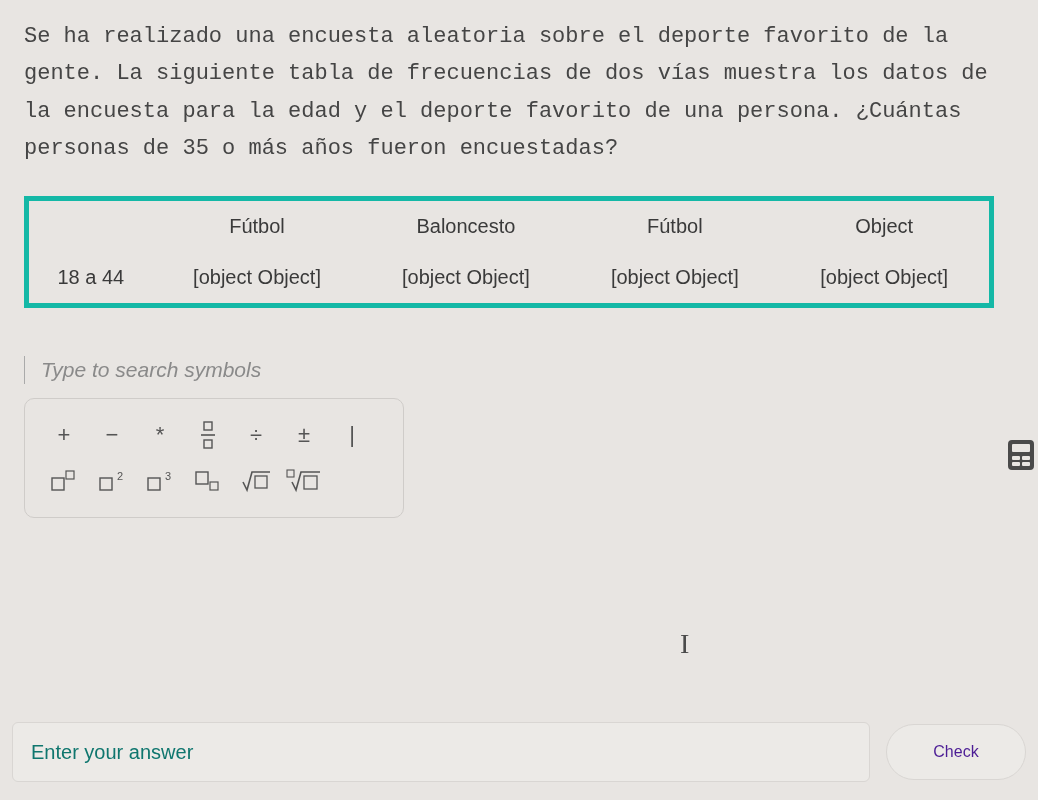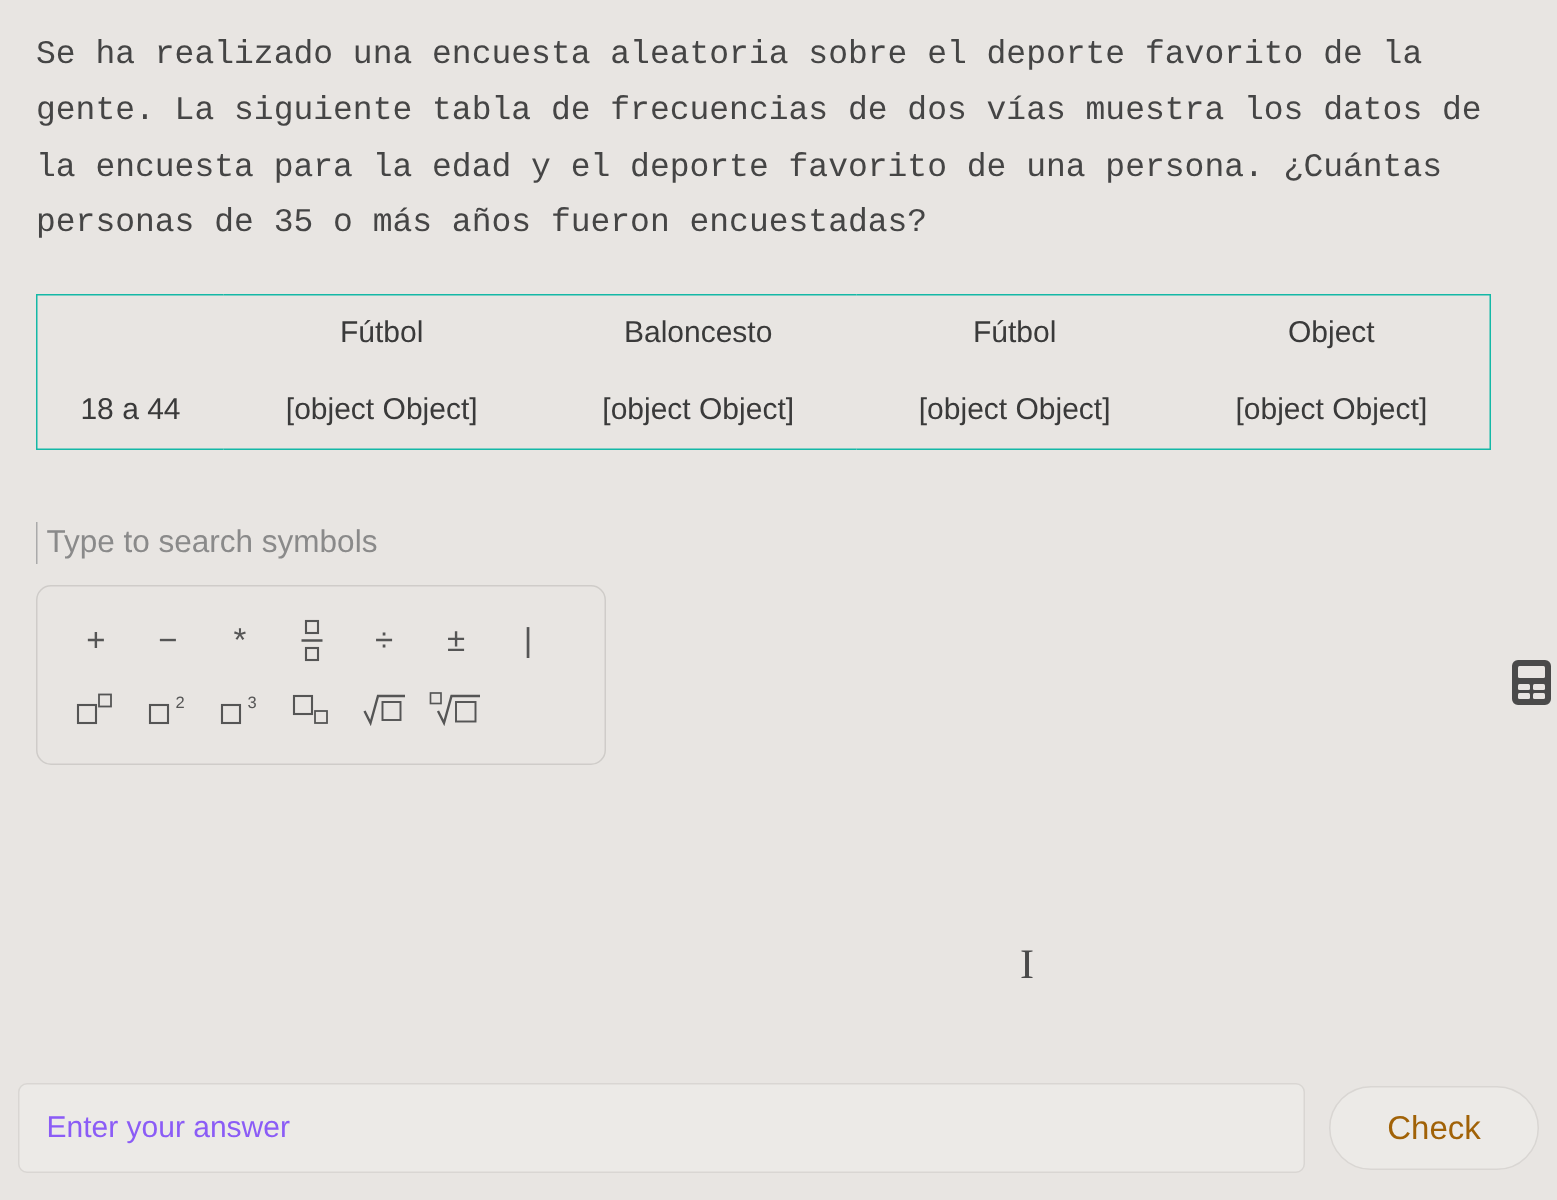--- a/index.html
+++ b/index.html
@@ -16,45 +16,46 @@
   .question-text {
     font-size: 22px;
     line-height: 1.7;
     color: #454545;
     margin-bottom: 28px;
     font-family: Liberation Mono, monospace;
   }
   .data-table {
     width: 98%;
     border-collapse: collapse;
-    border: 1px solid #14b8a6;
+    border: 5px solid #14b8a6;
     background: #e8e5e2;
     margin-bottom: 48px;
     margin-top: 15px;
   }
   .data-table th, .data-table td {
     padding: 14px 10px;
     text-align: center;
     font-size: 20px;
     font-family: Verdana, Geneva, sans-serif;
     color: #3a3a3a;
     font-weight: normal;
   }
   .data-table th { font-weight: normal; }
   .rowhead { font-weight: bold; }
   .symbol-search {
     font-size: 21px;
     color: #8a8a8a;
     font-family: Verdana, Geneva, sans-serif;
     margin-bottom: 14px;
     border-left: 1px solid #aaa;
-    padding-left: 6px;
+    padding-left: 16px;
     height: 28px;
     line-height: 28px;
     width: 260px;
+    font-style: italic;
   }
   .toolbar-row { display: flex; align-items: flex-start; gap: 14px; }
   .symbol-toolbar {
     border: 1px solid #cfccc9;
     border-radius: 10px;
     padding: 10px 18px;
     width: 380px;
   }
   .sym-row { display: flex; gap: 6px; margin: 6px 0; }
   .sym {
@@ -80,34 +81,34 @@
     display: flex;
     align-items: center;
     gap: 16px;
   }
   .answer-input {
     flex: 1;
     height: 60px;
     border: 1px solid #d9d6d3;
     border-radius: 6px;
     background: #eceae7;
-    color: #8b5cf6;
+    color: #0f766e;
     font-size: 20px;
     padding: 0 18px;
     font-family: Verdana, Geneva, sans-serif;
     display: flex;
     align-items: center;
   }
   .check-btn {
     width: 140px; height: 56px;
     border: 1px solid #d9d6d3;
     border-radius: 30px;
     background: #eceae7;
-    color: #a16207;
-    font-size: 22px;
+    color: #4c1d95;
+    font-size: 16px;
     font-family: Verdana, Geneva, sans-serif;
     display: flex; align-items: center; justify-content: center;
     cursor: pointer;
   }
   .calc-icon {
     position: absolute;
     right: 4px; top: 440px;
     width: 26px; height: 30px;
     border: 2px solid #4a4a4a;
     border-radius: 4px;

